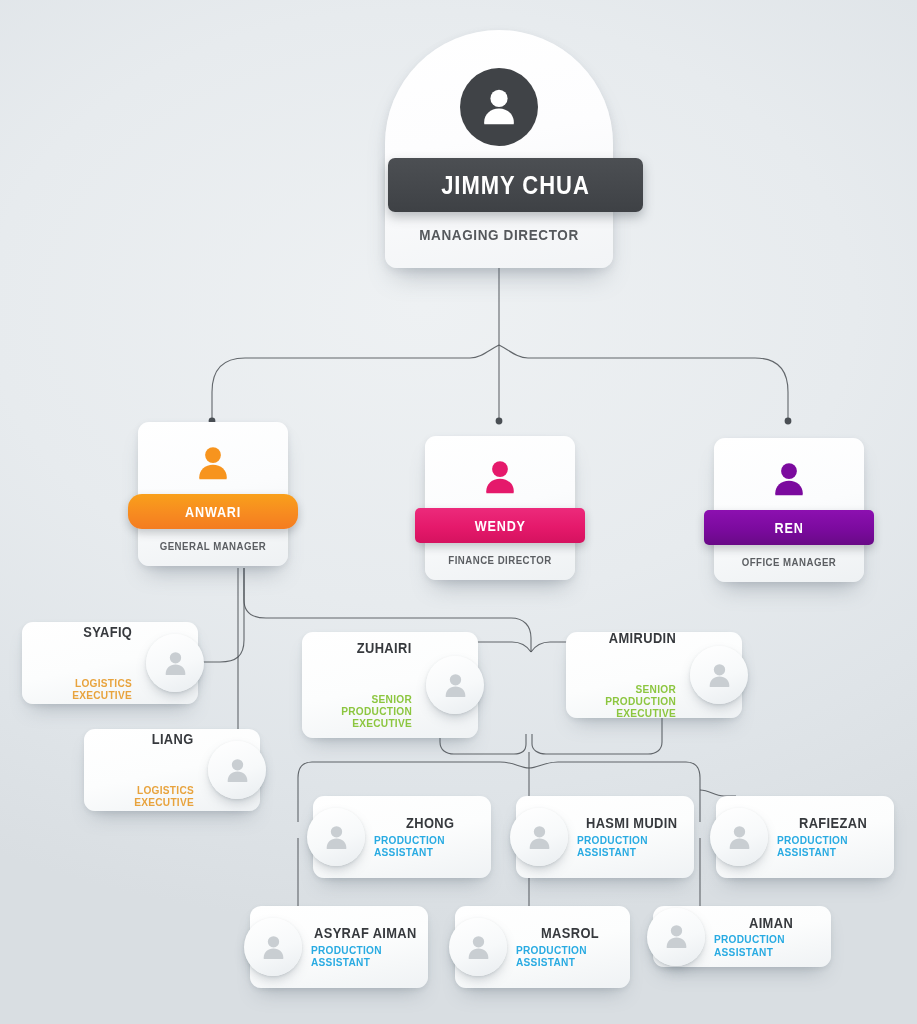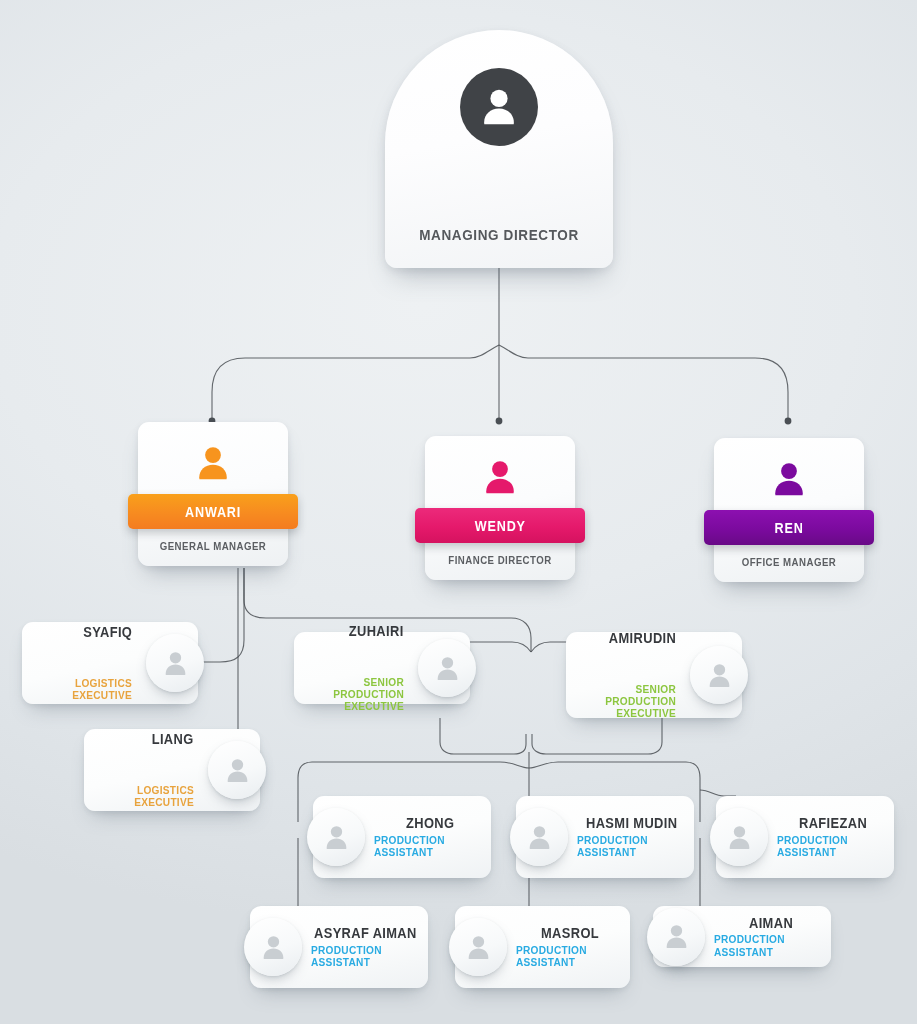--- a/index.html
+++ b/index.html
@@ -271,32 +271,35 @@
   </svg>
 
   <div class="node root-node" style="left:385px; top:30px;">
     <div class="root-card"></div>
     <div class="root-avatar">
       <svg viewBox="0 0 64 64" aria-hidden="true">
         <circle cx="32" cy="21" r="11" fill="#ffffff"></circle>
         <path d="M32 34c-11 0-19 7.5-19 17.5 0 1 0 1.8 .2 2.6h37.6c.2-.8 .2-1.6 .2-2.6C51 41.5 43 34 32 34z" fill="#ffffff"></path>
       </svg>
     </div>
+    <div class="root-banner">
+      <span class="root-banner-name">JIMMY CHUA</span>
+    </div>
     <div class="root-role">MANAGING DIRECTOR</div>
   </div>
 
   <div class="node l2-node" style="left:138px; top:422px;">
     <div class="l2-card"></div>
     <div class="l2-avatar">
       <svg viewBox="0 0 64 64" aria-hidden="true">
         <circle cx="32" cy="19" r="11.5" fill="#f7941e"></circle>
         <path d="M32 33c-11.5 0-20 7.8-20 18.2 0 1 .1 1.9 .3 2.8h39.4c.2-.9 .3-1.8 .3-2.8C52 40.8 43.5 33 32 33z" fill="#f7941e"></path>
       </svg>
     </div>
-    <div class="l2-banner" style="background:linear-gradient(180deg,#f9a01b 0%,#f78b20 55%,#f47c20 100%);">
+    <div class="l2-banner" style="background:linear-gradient(180deg,#f9a01b 0%,#f78b20 55%,#f47c20 100%);border-radius:14px;">
       <span class="l2-banner-name">ANWARI</span>
     </div>
     <div class="l2-role">GENERAL MANAGER</div>
   </div>
 
   <div class="node l2-node" style="left:425px; top:436px;">
     <div class="l2-card"></div>
     <div class="l2-avatar">
       <svg viewBox="0 0 64 64" aria-hidden="true">
         <circle cx="32" cy="19" r="11.5" fill="#e5196b"></circle>
@@ -342,21 +345,21 @@
       <span class="pill-role" style="color:#e8a33d;">LOGISTICS EXECUTIVE</span>
     </div>
     <div class="pill-avatar">
       <svg viewBox="0 0 64 64" aria-hidden="true">
         <circle cx="32" cy="21" r="11" fill="#c9ced2"></circle>
         <path d="M32 34c-11 0-19 7.5-19 17.5 0 1 0 1.8 .2 2.6h37.6c.2-.8 .2-1.6 .2-2.6C51 41.5 43 34 32 34z" fill="#c9ced2"></path>
       </svg>
     </div>
   </div>
 
-  <div class="pill avatar-right" style="left:294px; top:632px; width:176px; height:72px;">
+  <div class="pill avatar-right" style="left:302px; top:632px; width:176px; height:106px;">
     <div class="pill-text">
       <span class="pill-name">ZUHAIRI</span>
       <span class="pill-role role-2line" style="color:#8cc63f;">SENIOR PRODUCTION
 EXECUTIVE</span>
     </div>
     <div class="pill-avatar">
       <svg viewBox="0 0 64 64" aria-hidden="true">
         <circle cx="32" cy="21" r="11" fill="#c9ced2"></circle>
         <path d="M32 34c-11 0-19 7.5-19 17.5 0 1 0 1.8 .2 2.6h37.6c.2-.8 .2-1.6 .2-2.6C51 41.5 43 34 32 34z" fill="#c9ced2"></path>
       </svg>

